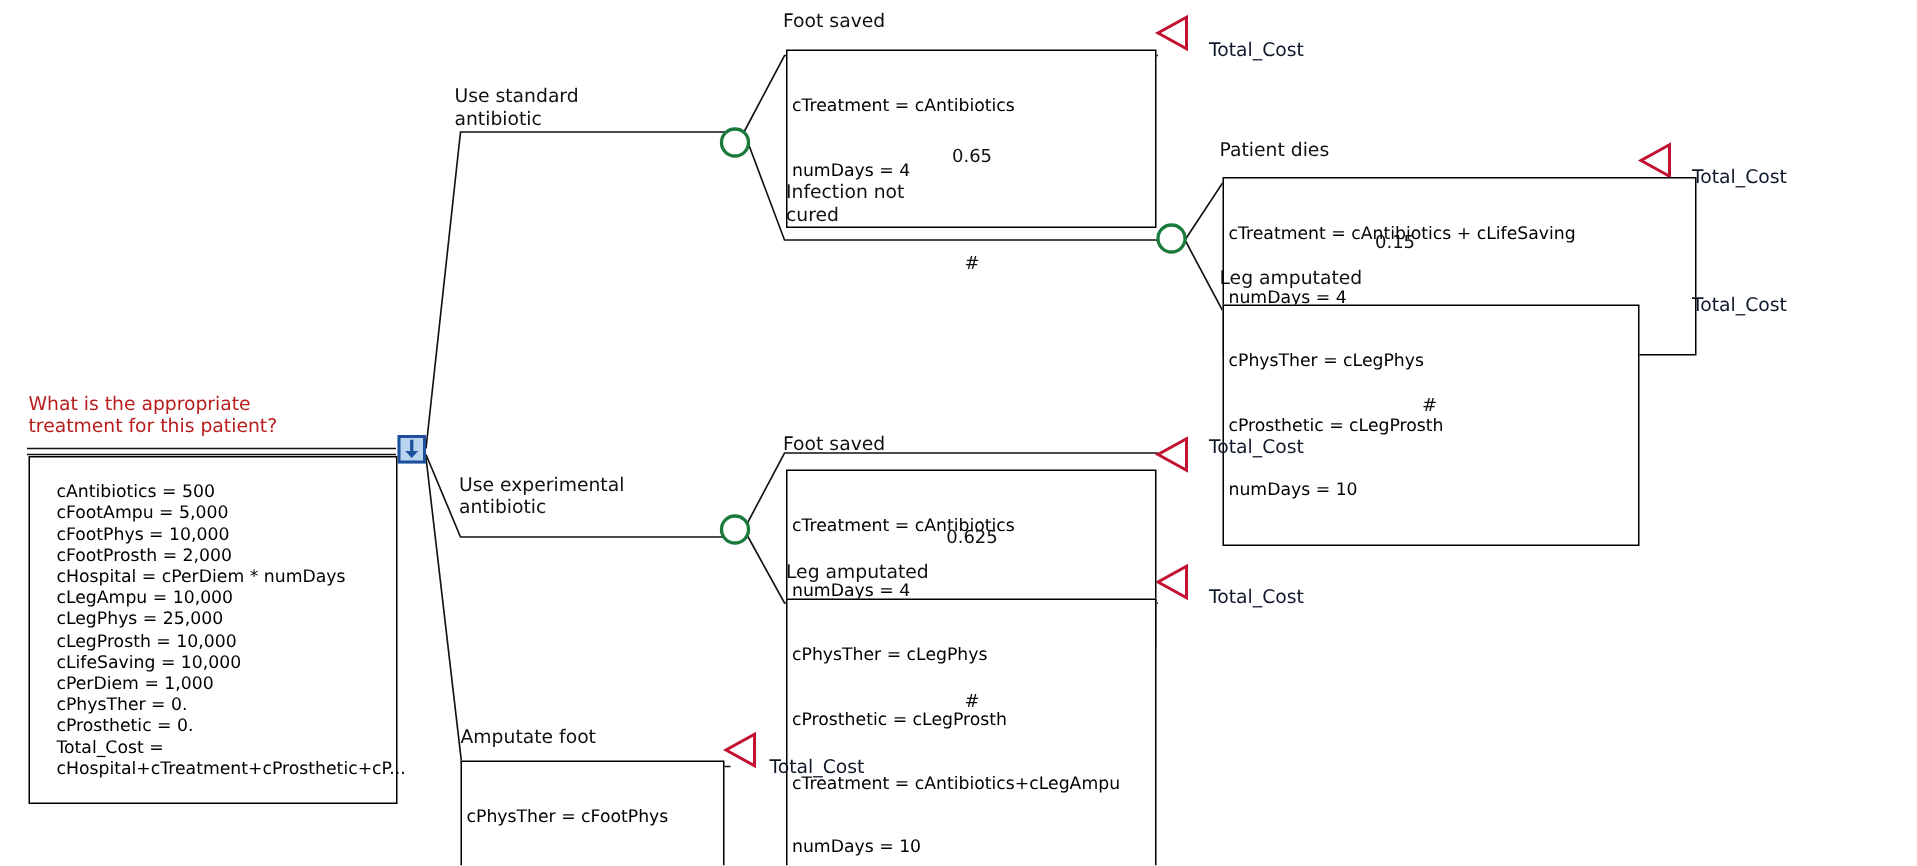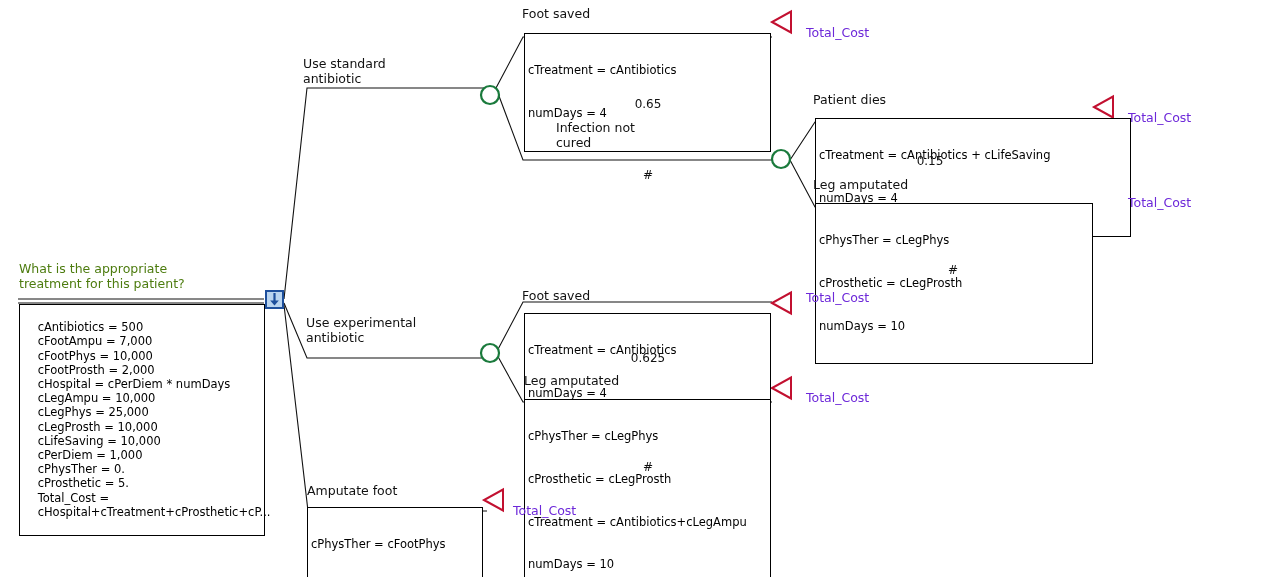--- a/index.html
+++ b/index.html
@@ -31,35 +31,35 @@
     font-size: 12.5px;
     line-height: 15px;
     white-space: pre;
     color: #111111;
   }
   .qlbl {
     position: absolute;
     font-size: 12.5px;
     line-height: 15px;
     white-space: pre;
-    color: #4d7c0f;
+    color: #b91c1c;
   }
   .prob {
     position: absolute;
     font-size: 12px;
     line-height: 14px;
     color: #111111;
     text-align: center;
     white-space: pre;
   }
   .term-label {
     position: absolute;
     font-size: 12.5px;
     line-height: 15px;
-    color: #6d28d9;
+    color: #0f172a;
     white-space: pre;
   }
   .vbox {
     position: absolute;
     border: 1px solid #000000;
     background: #ffffff;
     box-sizing: border-box;
     padding: 1px 20px 2px 3px;
     font-size: 11.5px;
     line-height: 14.2px;
@@ -138,50 +138,50 @@
     <span>
       <svg width="11" height="13" viewBox="0 0 11 13" xmlns="http://www.w3.org/2000/svg">
         <path d="M5.5,0 L5.5,9" stroke="#1d4f9c" stroke-width="2.2" fill="none"></path>
         <path d="M1.2,7.6 L5.5,12.4 L9.8,7.6 Z" fill="#1d4f9c"></path>
       </svg>
     </span>
   </div>
 
   <div class="rootbox" style="left:19px; top:304px; width:246px;">
     <span class="vline">cAntibiotics = 500</span>
-    <span class="vline">cFootAmpu = 7,000</span>
+    <span class="vline">cFootAmpu = 5,000</span>
     <span class="vline">cFootPhys = 10,000</span>
     <span class="vline">cFootProsth = 2,000</span>
     <span class="vline">cHospital = cPerDiem * numDays</span>
     <span class="vline">cLegAmpu = 10,000</span>
     <span class="vline">cLegPhys = 25,000</span>
     <span class="vline">cLegProsth = 10,000</span>
     <span class="vline">cLifeSaving = 10,000</span>
     <span class="vline">cPerDiem = 1,000</span>
     <span class="vline">cPhysTher = 0.</span>
-    <span class="vline">cProsthetic = 5.</span>
+    <span class="vline">cProsthetic = 0.</span>
     <span class="vline">Total_Cost =</span>
     <span class="vline">cHospital+cTreatment+cProsthetic+cP...</span>
   </div>
 
   <div class="lbl" style="left:303px; top:56px;">Use standard
 antibiotic</div>
 
   <div class="lbl" style="left:522px; top:6px;">Foot saved</div>
 
   <div class="vbox" style="left:524px; top:33px; width:247px;">
     <span class="vline">cTreatment = cAntibiotics</span>
     <span class="vline">numDays = 4</span>
   </div>
 
   <div class="prob" style="left:588px; top:69px; width:120px;margin-top:28px;">0.65</div>
 
   <div class="term-label" style="left:806px; top:25px;">Total_Cost</div>
 
-  <div class="lbl" style="left:524px; top:120px;padding-left:32px;">Infection not
+  <div class="lbl" style="left:524px; top:120px;">Infection not
 cured</div>
 
   <div class="prob" style="left:588px; top:168px; width:120px;">#</div>
 
   <div class="lbl" style="left:813px; top:92px;">Patient dies</div>
 
   <div class="vbox" style="left:815px; top:118px; width:316px;">
     <span class="vline">cTreatment = cAntibiotics + cLifeSaving</span>
     <span class="vline">numDays = 4</span>
   </div>

